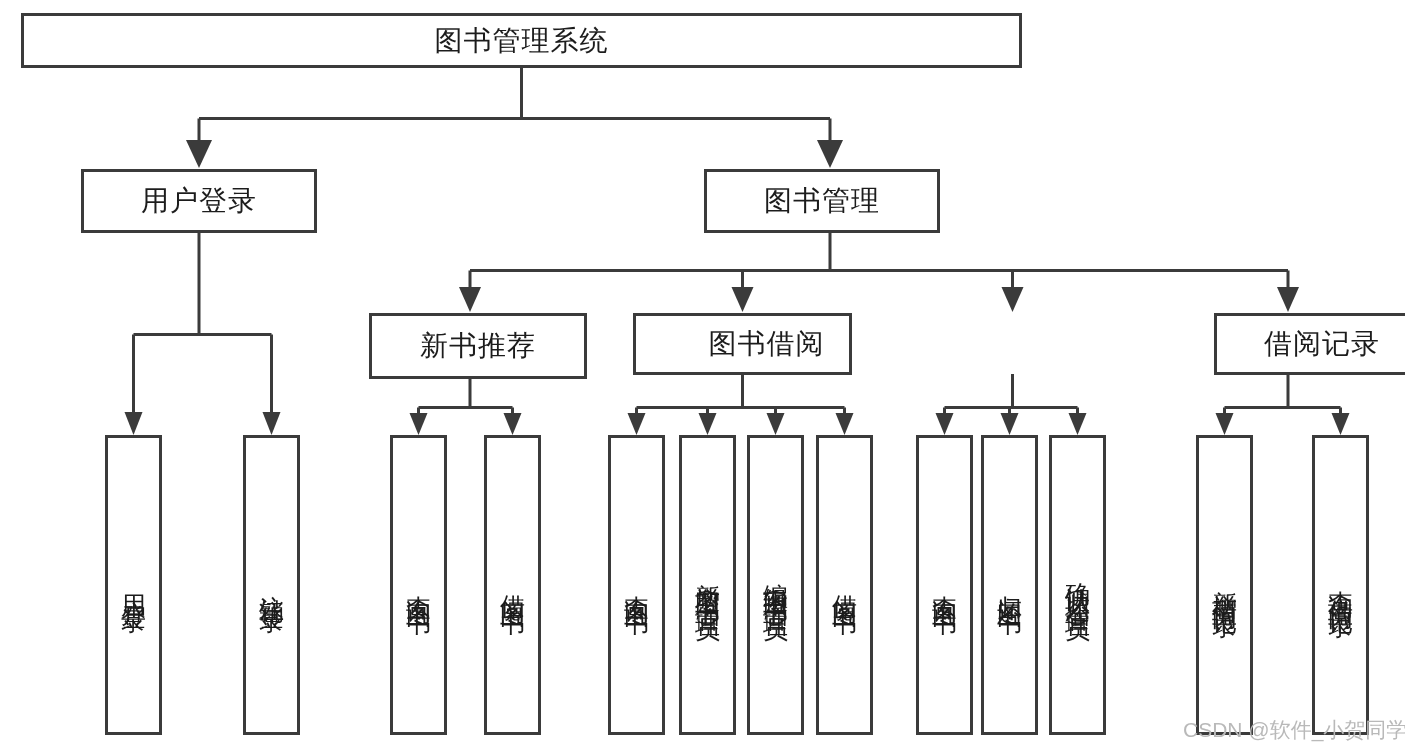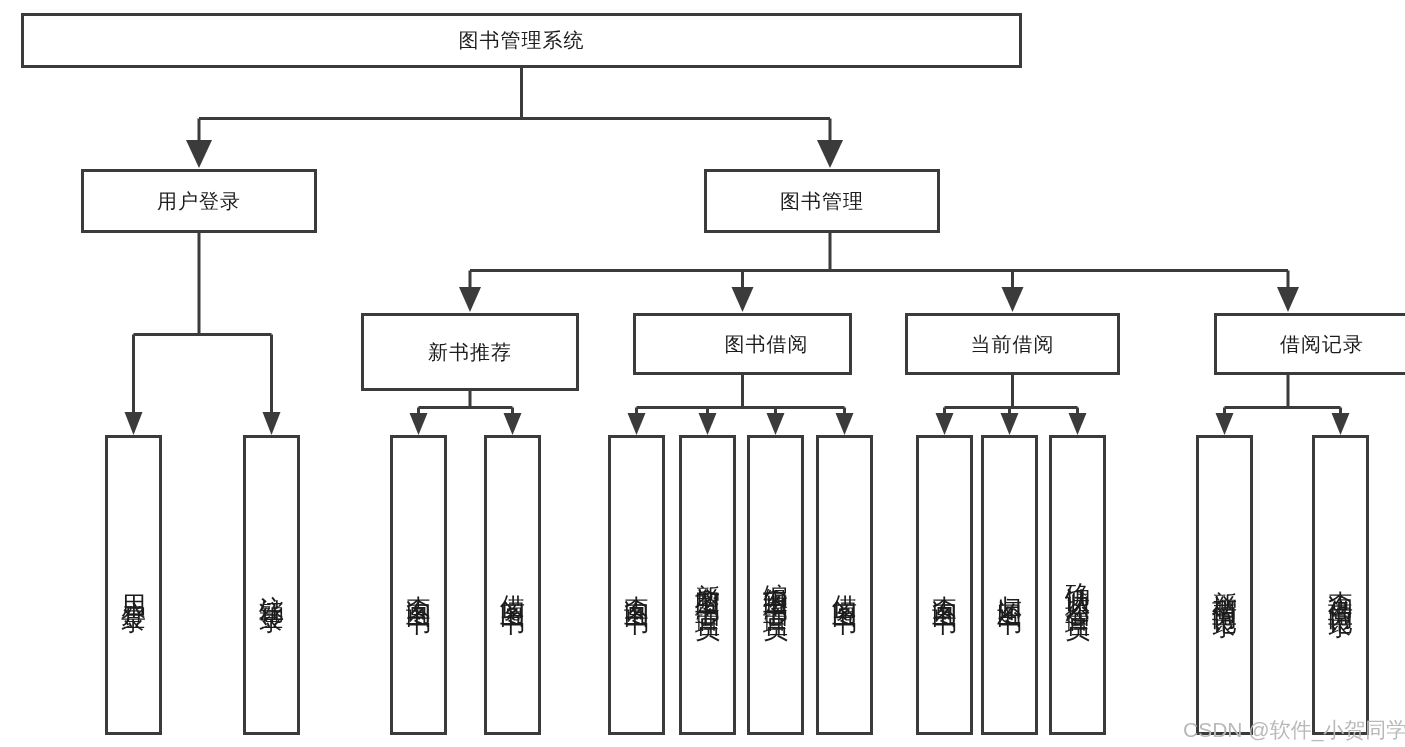--- a/index.html
+++ b/index.html
@@ -12,21 +12,21 @@
     overflow: hidden;
   }
   .hnode {
     position: absolute;
     box-sizing: border-box;
     border: 3px solid #3b3b3b;
     background: #ffffff;
     display: flex;
     align-items: center;
     justify-content: center;
-    font-size: 20px;
+    font-size: 28px;
     color: #1c1c1c;
     letter-spacing: 1px;
     z-index: 2;
   }
   .leaf {
     position: absolute;
     top: 435px;
     height: 300px;
     width: 57px;
     box-sizing: border-box;
@@ -117,28 +117,25 @@
     <span>图书管理系统</span>
   </div>
 
   <div class="hnode" style="left:81px; top:169px; width:236px; height:64px;">
     <span>用户登录</span>
   </div>
   <div class="hnode" style="left:704px; top:169px; width:236px; height:64px;">
     <span>图书管理</span>
   </div>
 
-  <div class="hnode" style="left:361px; top:313px; width:218px; height:78px;">
+  <div class="hnode" style="left:369px; top:313px; width:218px; height:66px;">
     <span>新书推荐</span>
   </div>
   <div class="hnode" style="left:633px; top:313px; width:219px; height:62px;padding-left:48px;">
     <span>图书借阅</span>
-  </div>
-  <div class="hnode" style="left:905px; top:313px; width:215px; height:62px;">
-    <span>当前借阅</span>
   </div>
   <div class="hnode" style="left:1180px; top:313px; width:216px; height:62px;margin-left:34px;">
     <span>借阅记录</span>
   </div>
 
   <div class="leaf" style="left:105px;">
     <span>用户登录</span>
   </div>
   <div class="leaf" style="left:243px;">
     <span>注销登录</span>

